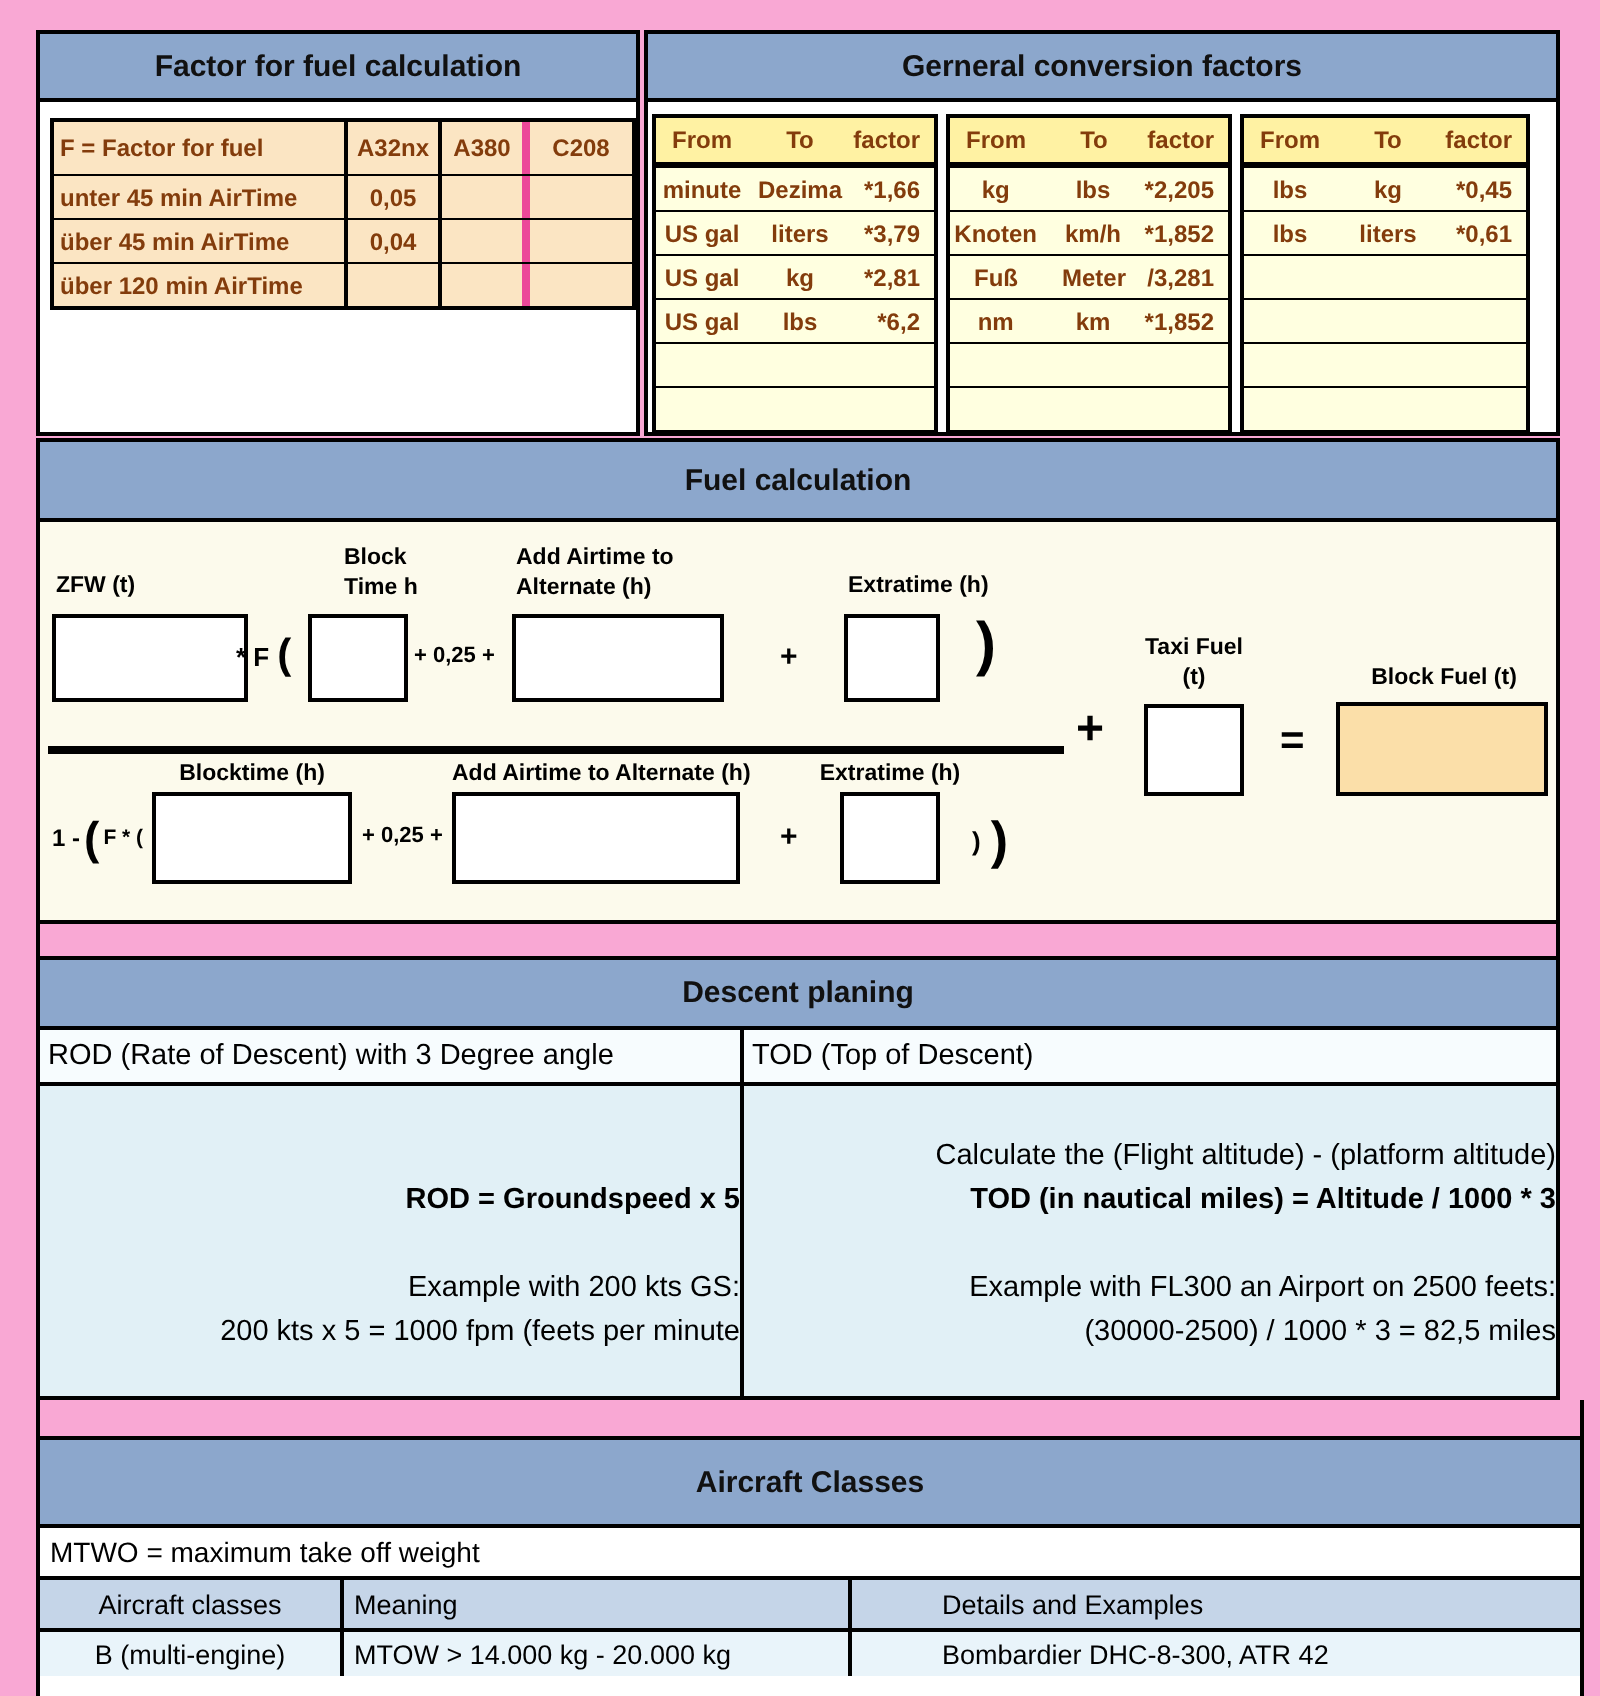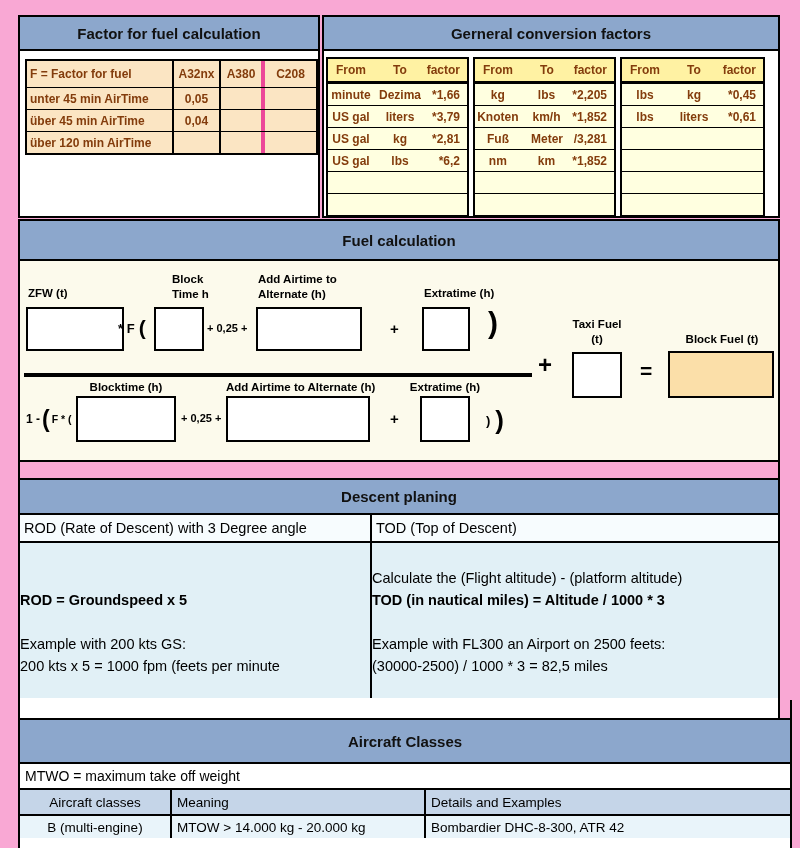--- a/index.html
+++ b/index.html
@@ -31,35 +31,35 @@
   .abs{position:absolute;box-sizing:border-box;}
   .inbox{position:absolute;border:2px solid #000;background:#fff;box-sizing:border-box;}
   .flabel{position:absolute;font-size:11.5px;font-weight:700;line-height:15px;white-space:pre;}
   .fop{position:absolute;font-size:12px;font-weight:700;}
   .ctr{text-align:center;}
   .bigp{font-weight:700;}
   
   .dhead-row{display:flex;height:26px;border-bottom:2px solid #000;}
   .dhead{display:flex;align-items:center;padding-left:4px;font-size:14.5px;background:#F7FCFE;box-sizing:border-box;}
   .dbody-row{display:flex;height:155px;}
-  .dcell{background:#E1F0F6;box-sizing:border-box;padding-top:24px;text-align:left;font-size:14.5px;}
+  .dcell{background:#E1F0F6;box-sizing:border-box;padding-top:24px;text-align:right;font-size:14.5px;}
   .dline{height:22px;line-height:22px;}
   .dbold{font-weight:700;}
   .dl{width:352px;border-right:2px solid #000;}
   .dr{flex:1;}
   
   .note-row{height:24px;display:flex;align-items:center;padding-left:5px;font-size:14px;}
   .atable{border-top:2px solid #000;}
   .arow{display:flex;height:22px;background:#E9F4FA;}
   .arow.ahead{height:24px;background:#C5D5E8;border-bottom:2px solid #000;}
   .arow.dotted{border-bottom:2px dotted #555;}
   .ac{display:flex;align-items:center;font-size:13.5px;box-sizing:border-box;}
   .ac1{width:152px;justify-content:center;border-right:2px solid #000;}
   .ac2{width:254px;padding-left:5px;border-right:2px solid #000;}
-  .ac3{flex:1;padding-left:5px;}
+  .ac3{flex:1;padding-left:5px;margin-left:40px;}
   .vline{position:absolute;width:2px;background:#000;}
 </style>
 </head>
 <body>
 
 <div id="page">
 
   <div class="box" id="factor-box" style="left:18px;top:15px;width:302px;height:203px;">
     <div class="title" style="height:32px;">Factor for fuel calculation</div>
     <div class="ftable">
@@ -253,21 +253,21 @@
     <div class="flabel ctr" style="left:550px;top:96px;width:54px;"><span>Taxi Fuel</span><br><span>(t)</span></div>
     <div class="inbox" style="left:552px;top:131px;width:50px;height:46px;"></div>
     <div class="fop" style="left:620px;top:138px;font-size:21px;">=</div>
     <div class="flabel ctr" style="left:650px;top:111px;width:104px;">Block Fuel (t)</div>
     <div class="inbox" style="left:648px;top:130px;width:106px;height:47px;background:#FBDFA9;"></div>
   </div>
 
   <div class="vline" style="left:18px;top:462px;height:16px;"></div>
   <div class="vline" style="left:778px;top:462px;height:16px;"></div>
 
-  <div class="box" id="descent-box" style="left:18px;top:478px;width:762px;height:286px;">
+  <div class="box" id="descent-box" style="left:18px;top:478px;width:762px;height:222px;">
     <div class="title" style="height:33px;">Descent planing</div>
     <div class="dhead-row">
       <div class="dhead dl">ROD (Rate of Descent) with 3 Degree angle</div>
       <div class="dhead dr">TOD (Top of Descent)</div>
     </div>
     <div class="dbody-row">
       <div class="dcell dl">
         <div class="dline">&nbsp;</div>
         <div class="dline dbold">ROD = Groundspeed x 5</div>
         <div class="dline">&nbsp;</div>

